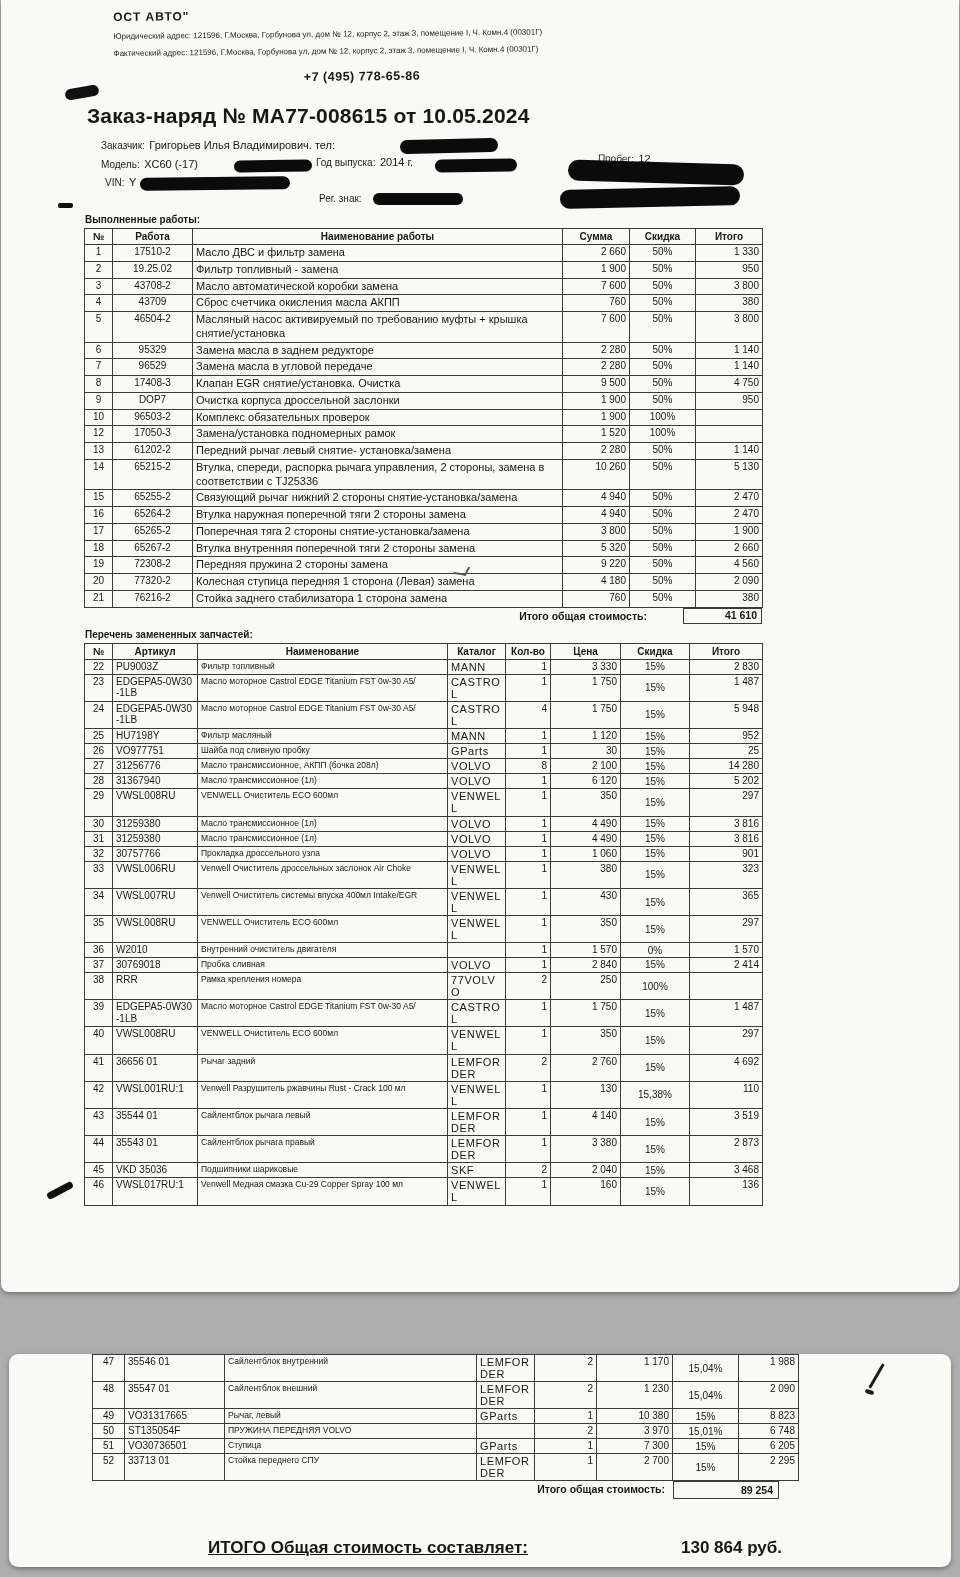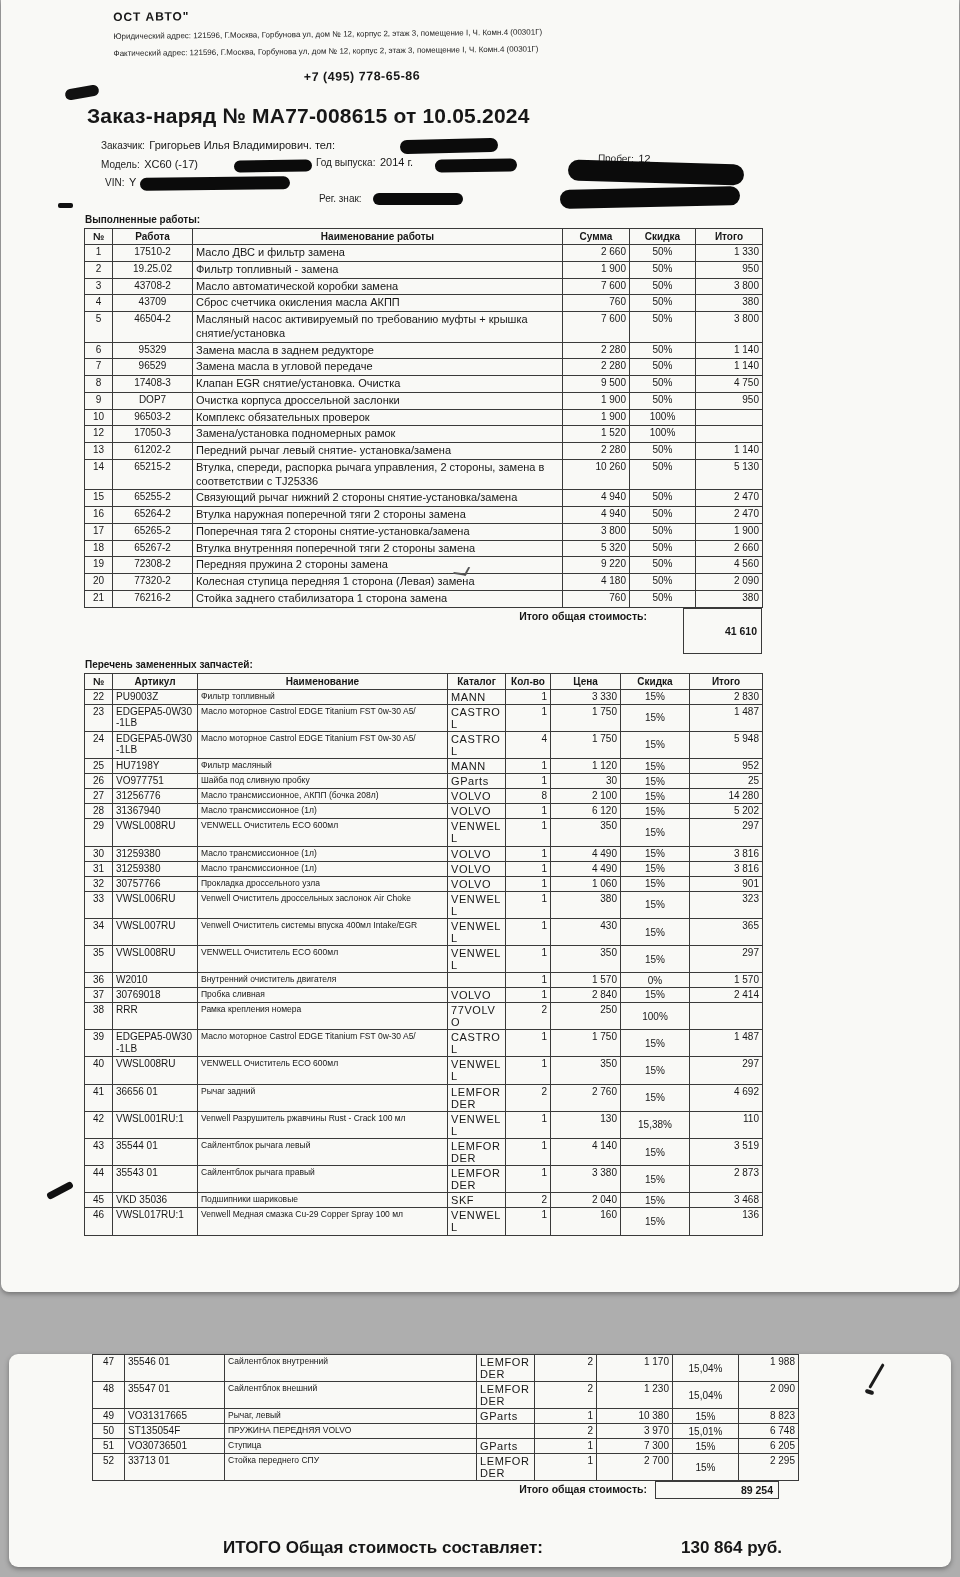--- a/index.html
+++ b/index.html
@@ -51,29 +51,29 @@
   .parts td:nth-child(3){ font-size:8.5px; line-height:1.25; }
   .parts td:nth-child(4){ font-size:11px; letter-spacing:.6px; word-break:break-all; line-height:1.1; }
   .parts td:nth-child(5){ text-align:right; font-size:10px; }
   .parts td:nth-child(6){ text-align:right; font-size:10px; white-space:nowrap; }
   .parts td:nth-child(7){ text-align:center; font-size:10px; vertical-align:middle; }
   .parts td:nth-child(8){ text-align:right; font-size:10px; white-space:nowrap;margin-top:24px; }
 
   .total-row { display:flex; justify-content:flex-end; font-weight:bold; font-size:10.5px; }
   .works-total { width:678px; margin-left:83px; }
   .works-total .tr-label { padding:2px 36px 2px 0; }
-  .works-total .tr-value { width:79px; border:1px solid #3a3a3a; text-align:right; padding:16px 4px; }
+  .works-total .tr-value { width:79px; border:1px solid #3a3a3a; text-align:right; padding:0 4px; }
   .parts2-total { width:706px; margin-left:64px; }
   .parts2-total .tr-label { padding:2px 8px 2px 0; }
-  .parts2-total .tr-value { width:124px; border:1px solid #3a3a3a; text-align:right; padding:2px 5px; }
+  .parts2-total .tr-value { width:106px; border:1px solid #3a3a3a; text-align:right; padding:2px 5px; }
 
   .p2-table { margin:10px 0 0 64px; }
 
   .grand { position:absolute; left:0; top:184px; width:100%; height:24px; }
-  .grand-label { position:absolute; left:214px; font-size:17px; font-weight:bold; }
+  .grand-label { position:absolute; left:199px; font-size:17px; font-weight:bold;text-decoration:underline; }
   .grand-amount { position:absolute; left:672px; font-size:17px; font-weight:bold; }
 
   
   .redact { position:absolute; background:#0b0b0b; border-radius:7px; }
   #r-phone { left:399px; top:139px; width:98px;  height:14px; transform:rotate(-1.2deg); }
   #r-model { left:233px; top:160px; width:78px;  height:12px; transform:rotate(-.8deg); }
   #r-year  { left:434px; top:159px; width:82px;  height:13px; transform:rotate(-1deg); }
   #r-vin   { left:139px; top:177px; width:150px; height:13px; transform:rotate(-.6deg); }
   #r-reg   { left:372px; top:193px; width:90px;  height:12px; }
   #r-mile1 { left:567px; top:162px; width:176px; height:21px; transform:rotate(1.6deg); border-radius:11px; }

